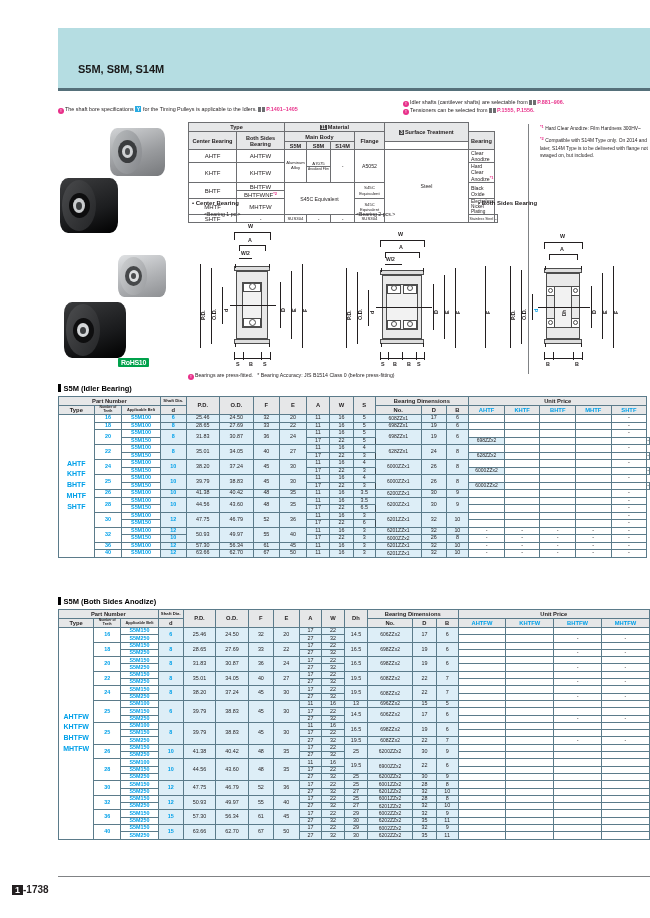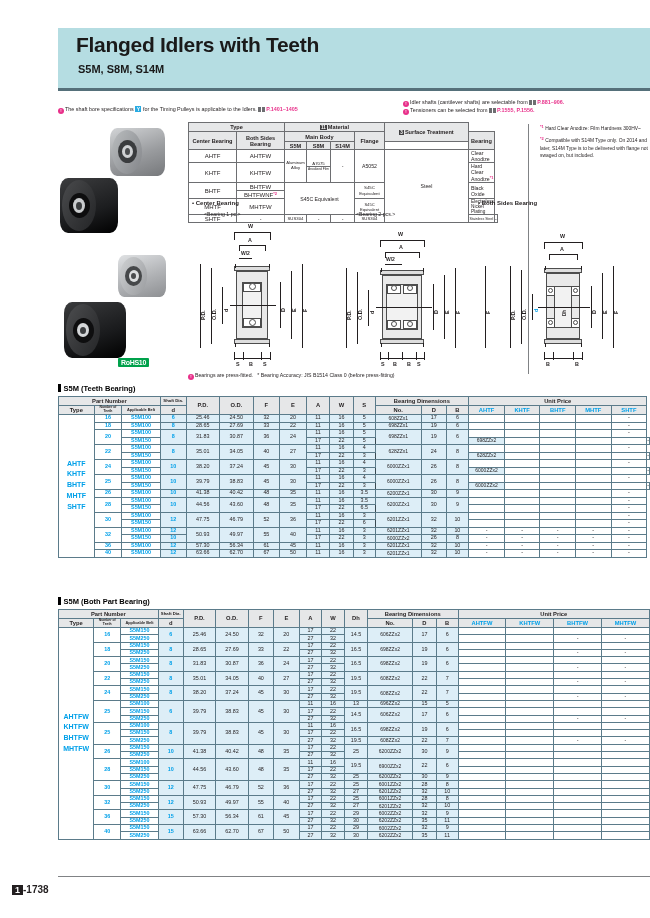--- a/index.html
+++ b/index.html
@@ -133,21 +133,20 @@
   }
   .foot-rule { position:absolute; left:58px; top:876px; width:592px; height:1px; background:#808285; }
 </style>
 </head>
 <body>
 
 <div class="page">
 
   <div class="header-band"></div>
   <div class="header-rule"></div>
-  <div class="title-main">Flanged Idlers with Teeth</div>
   <div class="title-sub">S5M, S8M, S14M</div>
 
   <div class="notes">
     <div class="note-line note-l">
       <span class="pink-dot">!</span><span>The shaft bore specifications</span>
       <span class="cyanbox">Y</span>
       <span>for the Timing Pulleys is applicable to the Idlers.</span>
       <span class="bookicon"></span><span class="bk">P.1401~1405</span>
     </div>
     <div class="note-line note-r1">
@@ -464,21 +463,21 @@
       <div class="dlabel" style="left:58px;top:141px;">B</div>
       <div class="dlabel" style="left:87px;top:141px;">B</div>
     </div>
   </div>
 
   <div class="press-note">
     <span class="pink-dot">!</span><span>Bearings are press-fitted.</span>
     &nbsp;&nbsp;* <span>Bearing Accuracy: JIS B1514 Class 0 (before press-fitting)</span>
   </div>
 
-  <div class="sec-bar" style="left:58px;top:384px;">S5M (Teeth Bearing)</div>
+  <div class="sec-bar" style="left:58px;top:384px;">S5M (Idler Bearing)</div>
   <table class="dt" style="left:58px;top:396px;width:592px;">
     <colgroup>
       <col style="width:36px">
         <col style="width:28px">
         <col style="width:39px">
       <col style="width:26px">
         <col style="width:34px">
         <col style="width:34px">
       <col style="width:27px">
         <col style="width:27px">
@@ -850,21 +849,21 @@
           <td rowspan="1">10</td>
           <td class="pricecell thick-l">-</td>
           <td class="pricecell">-</td>
           <td class="pricecell">-</td>
           <td class="pricecell">-</td>
           <td class="pricecell">-</td>
         </tr>
       </tbody>
   </table>
 
-  <div class="sec-bar" style="left:58px;top:597px;">S5M (Both Part Bearing)</div>
+  <div class="sec-bar" style="left:58px;top:597px;">S5M (Both Sides Anodize)</div>
   <table class="dt" style="left:58px;top:609px;width:592px;">
     <colgroup>
       <col style="width:36px">
         <col style="width:28px">
         <col style="width:39px">
       <col style="width:26px">
         <col style="width:34px">
         <col style="width:34px">
       <col style="width:27px">
         <col style="width:27px">

